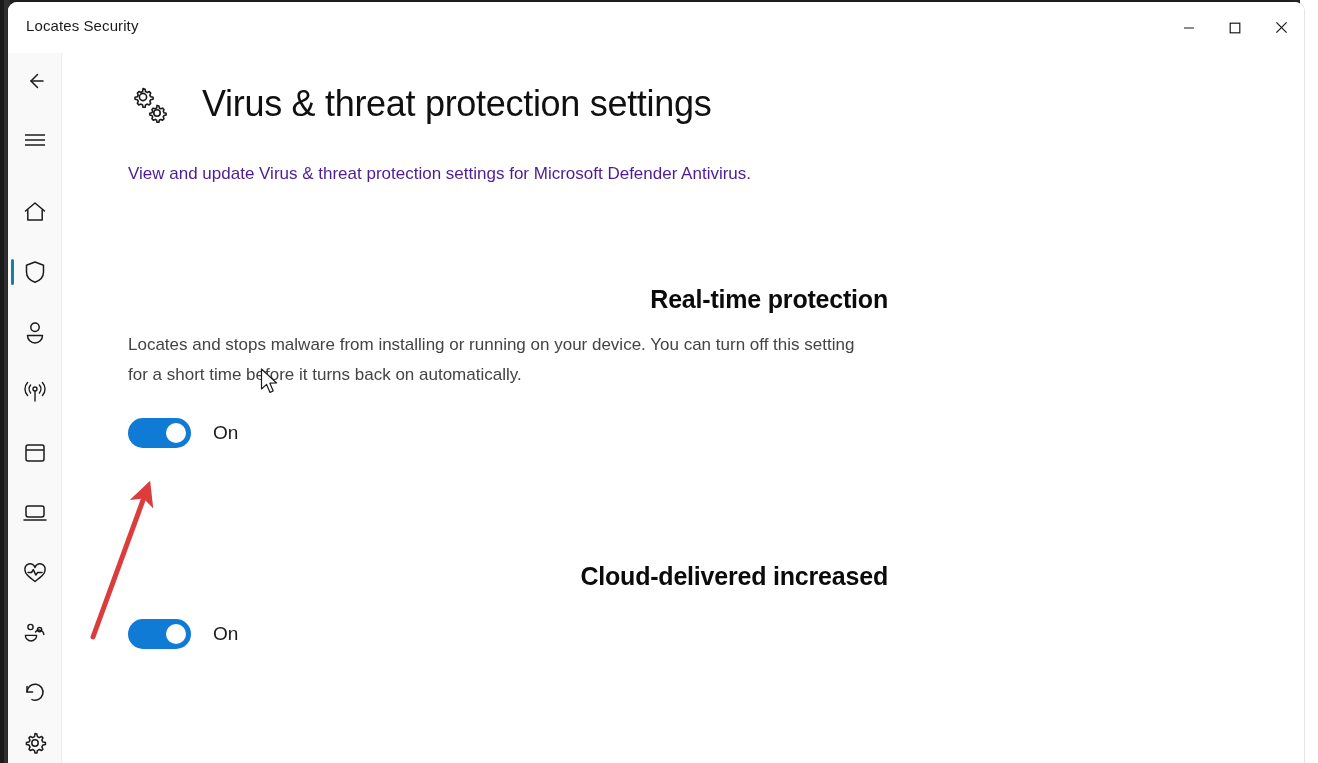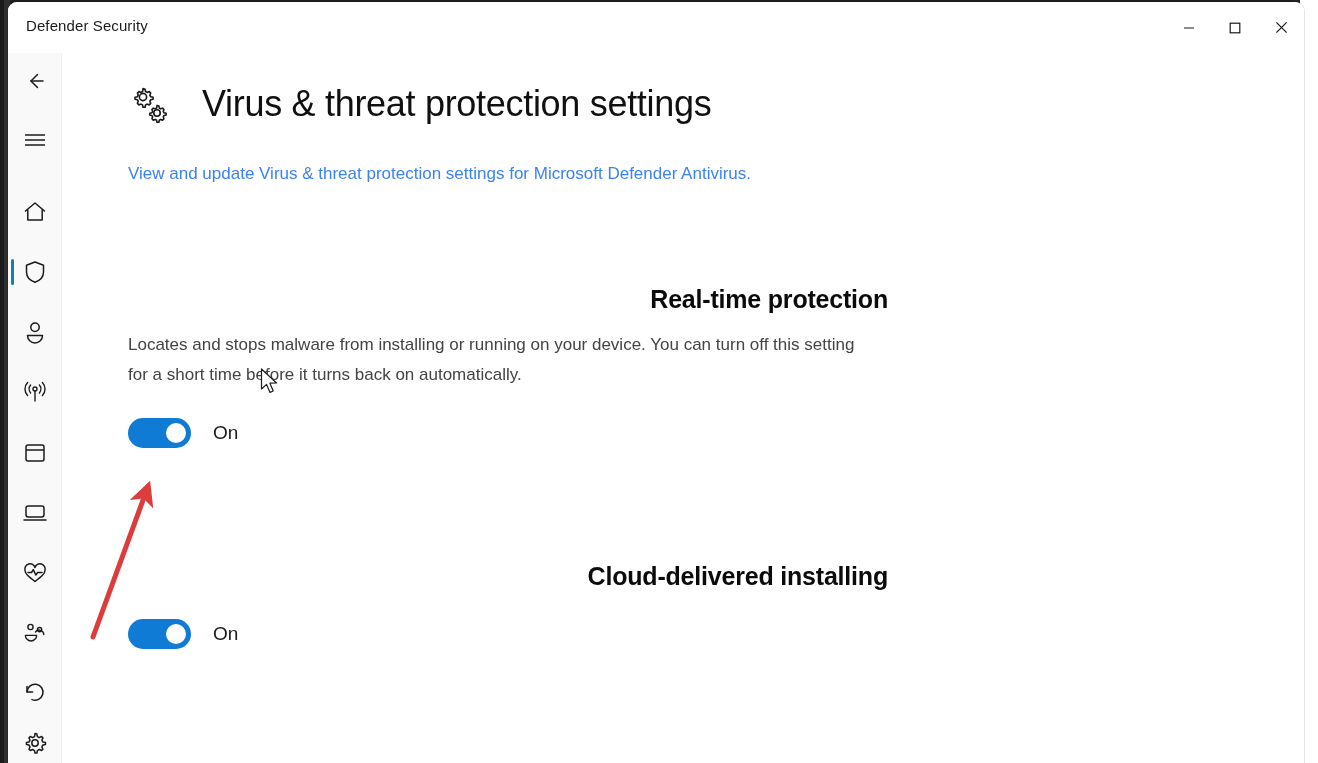--- a/index.html
+++ b/index.html
@@ -53,21 +53,21 @@
 
   
   .content { position:absolute; left:62px; top:51px; right:0; bottom:0; background:#ffffff; }
 
   .page-head { position:absolute; left:58px; top:30px; display:flex; align-items:flex-start; gap:28px; }
   .page-head .gears { width:46px; height:46px; flex:0 0 auto; }
   .page-title { font-size:36px; font-weight:400; color:#101010; letter-spacing:-.3px; white-space:nowrap; }
 
   .page-desc {
     position:absolute; left:58px; top:106px; width:760px;
-    font-size:17px; line-height:29px; color:#3b82f6;
+    font-size:17px; line-height:29px; color:#4c1d95;
   }
 
   .section { position:absolute; left:58px; width:760px; }
   .sec-real { top:232px; }
   .sec-cloud { top:509px; }
 
   .sec-title { font-size:25px; font-weight:700; color:#0b0b0b; letter-spacing:-.2px;text-align:right; }
   .sec-body  { margin-top:16px; font-size:17px; line-height:30px; color:#444444; width:740px; }
 
   .toggle-row { display:flex; align-items:center; gap:22px; margin-top:28px; }
@@ -95,21 +95,21 @@
   <div class="bg-left"></div>
   <div class="bg-left-2"></div>
   <div class="bg-right"></div>
   <div class="bg-right-dark"></div>
   <div class="bg-right-blue"></div>
   <div class="bg-right-chev">‹</div>
 
   <div class="window">
 
     <div class="titlebar">
-      <div class="title-text">Defender Security</div>
+      <div class="title-text">Locates Security</div>
 
       <div class="wincontrols">
         <div class="wc">
           <svg width="12" height="12" viewBox="0 0 12 12">
             <line x1="1" y1="6" x2="11" y2="6" stroke="#1b1b1b" stroke-width="1.2"></line>
           </svg>
         </div>
         <div class="wc">
           <svg width="12" height="12" viewBox="0 0 12 12">
             <rect x="1.2" y="1.2" width="9.6" height="9.6" fill="none" stroke="#1b1b1b" stroke-width="1.2"></rect>
@@ -239,21 +239,21 @@
         <div class="sec-body">Locates and stops malware from installing or running on your device. You can turn off this setting for a short time before it turns back on automatically.</div>
         <div class="toggle-row">
           <div class="switch">
             <div class="knob"></div>
           </div>
           <div class="switch-label">On</div>
         </div>
       </div>
 
       <div class="section sec-cloud">
-        <div class="sec-title">Cloud-delivered installing</div>
+        <div class="sec-title">Cloud-delivered increased</div>
         <div class="toggle-row">
           <div class="switch">
             <div class="knob"></div>
           </div>
           <div class="switch-label">On</div>
         </div>
       </div>
 
     </div>
   </div>

